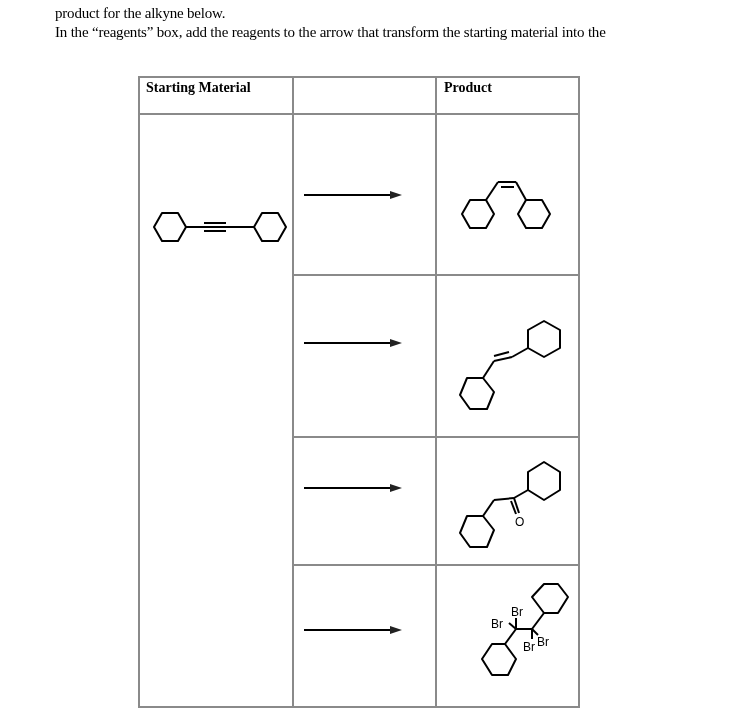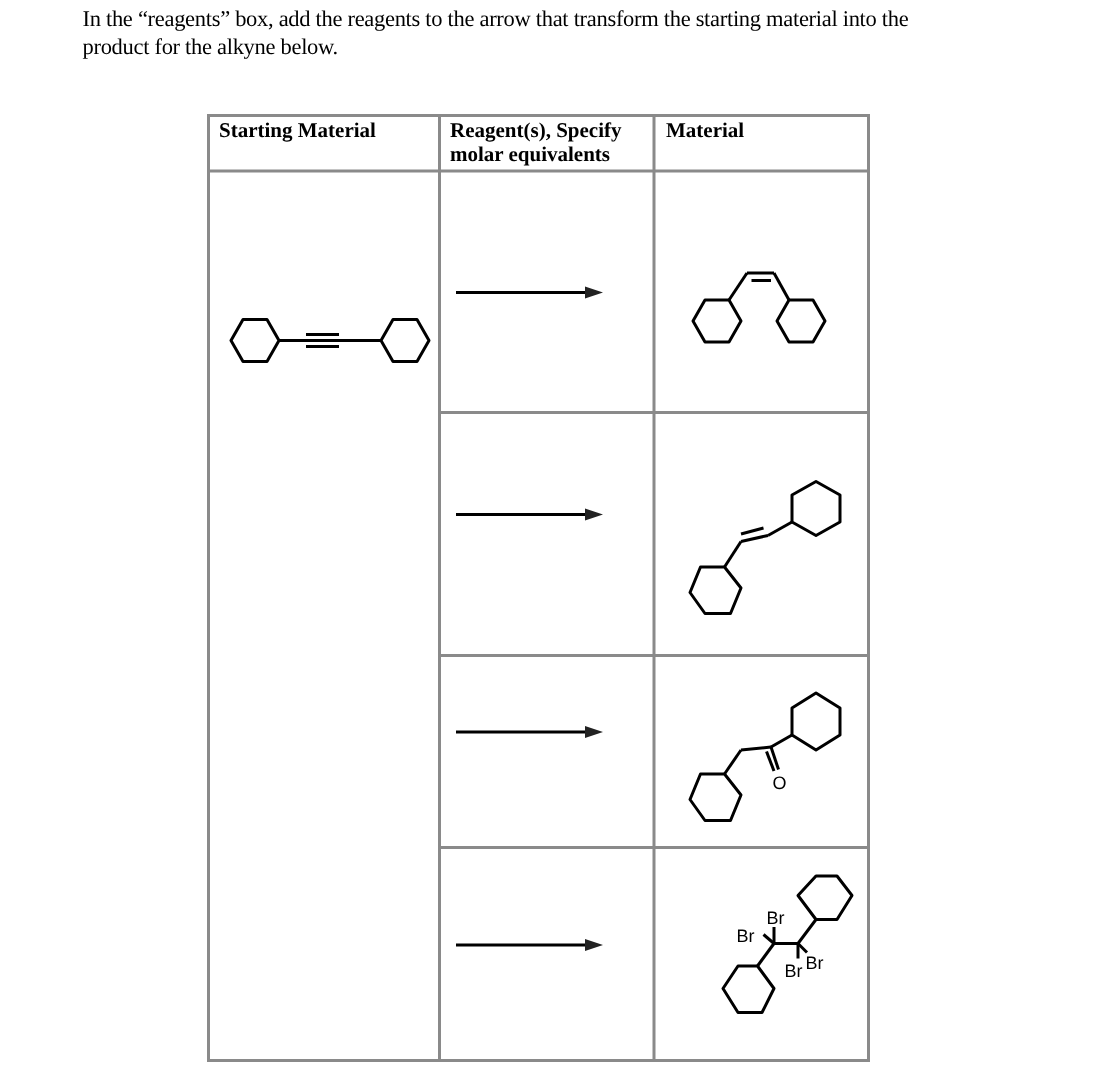--- a/index.html
+++ b/index.html
@@ -9,43 +9,39 @@
     .vline { position: absolute; width: 2px; background: #8a8a8a; }
     .hline { position: absolute; height: 2px; background: #8a8a8a; }
     .hdr { position: absolute; font-weight: bold; font-size: 14px; line-height: 16px; }
     .cell { position: absolute; }
     svg { display: block; }
   </style>
 </head>
 <body>
 
 <div class="instructions">
+  <div>product for the alkyne below.</div>
   <div>In the “reagents” box, add the reagents to the arrow that transform the starting material into the</div>
-  <div>product for the alkyne below.</div>
 </div>
 
 <div class="tbl">
 
   <div class="vline" style="left:0;top:0;height:632px;"></div>
   <div class="vline" style="left:154px;top:0;height:632px;"></div>
   <div class="vline" style="left:297px;top:0;height:632px;"></div>
   <div class="vline" style="left:440px;top:0;height:632px;"></div>
   <div class="hline" style="left:0;top:0;width:442px;"></div>
   <div class="hline" style="left:0;top:37px;width:442px;"></div>
   <div class="hline" style="left:154px;top:198px;width:288px;"></div>
   <div class="hline" style="left:154px;top:360px;width:288px;"></div>
   <div class="hline" style="left:154px;top:488px;width:288px;"></div>
   <div class="hline" style="left:0;top:630px;width:442px;"></div>
 
   <div class="hdr" style="left:8px;top:4px;">Starting Material</div>
-  <div class="hdr" style="left:162px;top:4px;">
-    <div>Reagent(s), Specify</div>
-    <div>molar equivalents</div>
-  </div>
-  <div class="hdr" style="left:306px;top:4px;">Material</div>
+  <div class="hdr" style="left:306px;top:4px;">Product</div>
 
   <div class="cell" style="left:14px;top:128px;">
     <svg width="136" height="46" viewBox="0 0 136 46">
       <g fill="none" stroke="#000" stroke-width="2" stroke-linejoin="round">
         <polygon points="2,23 10,9 26,9 34,23 26,37 10,37"></polygon>
         <line x1="34" y1="23" x2="52" y2="23"></line>
         <line x1="52" y1="19" x2="74" y2="19"></line>
         <line x1="52" y1="23" x2="74" y2="23"></line>
         <line x1="52" y1="27" x2="74" y2="27"></line>
         <line x1="74" y1="23" x2="102" y2="23"></line>

